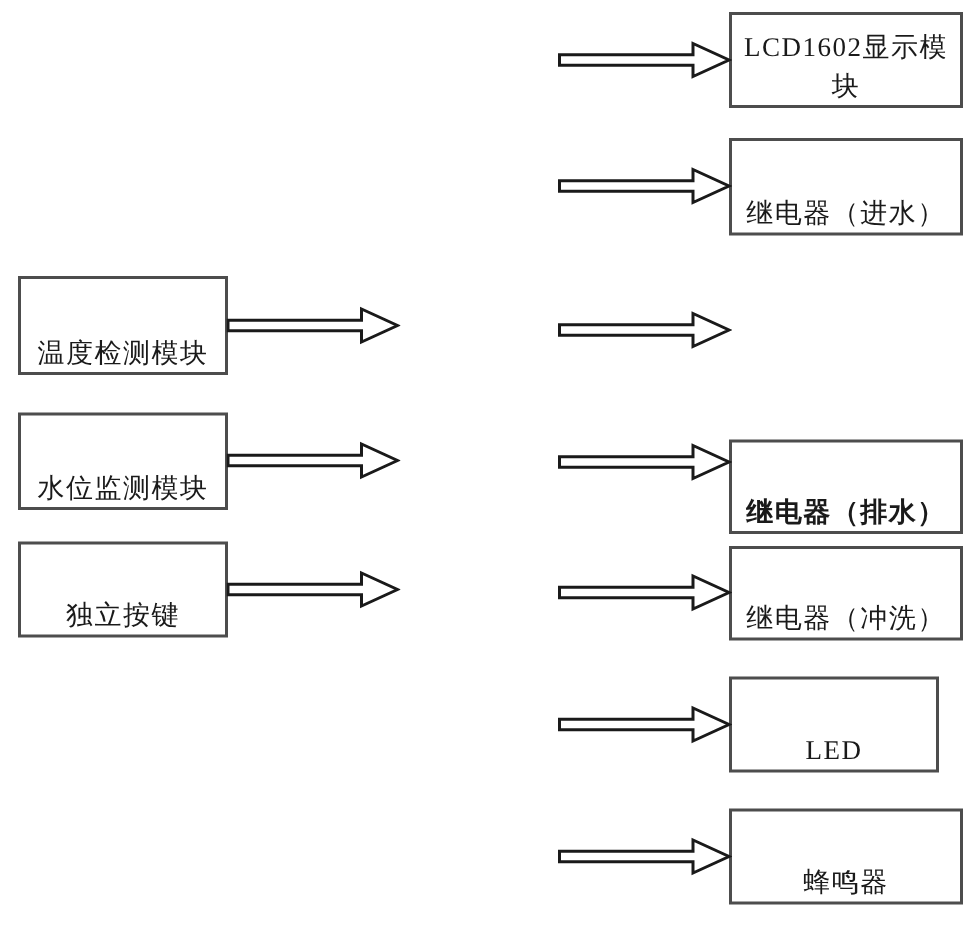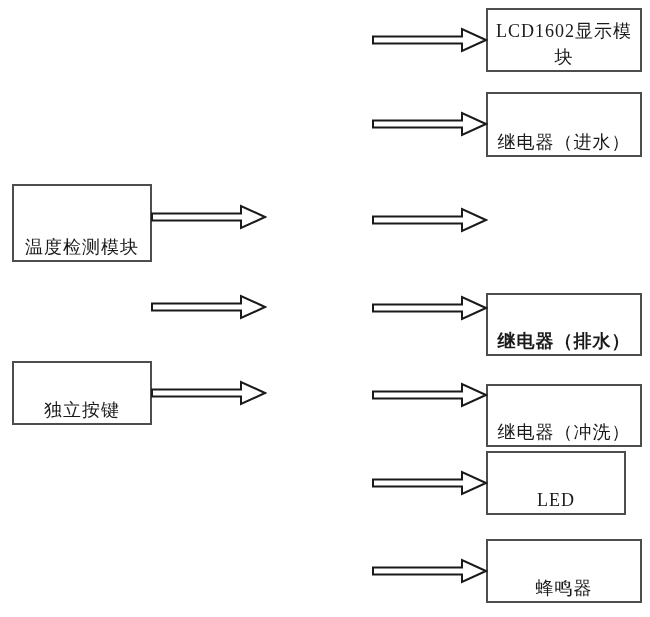--- a/index.html
+++ b/index.html
@@ -23,31 +23,31 @@
     background: #ffffff;
     display: flex;
     align-items: flex-end;
     justify-content: center;
     text-align: center;
     font-size: 18px;
     letter-spacing: 1px;
     line-height: 1.45;
   }
   
-  .box.in-temp  { left: 12px;  top: 184px; width: 140px; height: 78px; }
+  .box.in-temp  { left: 12px;  top: 184px; width: 140px; height: 66px; }
   .box.in-water { left: 12px;  top: 275px; width: 140px; height: 65px; }
   .box.in-keys  { left: 12px;  top: 361px; width: 140px; height: 64px; }
   
   .box.mcu      { left: 266px; top: 14px;  width: 107px; height: 583px; }
   
   .box.out-lcd    { left: 486px; top: 8px;   width: 156px; height: 64px; }
   .box.out-inlet  { left: 486px; top: 92px;  width: 156px; height: 65px; }
   .box.out-heat   { left: 486px; top: 189px; width: 156px; height: 63px; }
   .box.out-drain  { left: 486px; top: 293px; width: 156px; height: 63px; font-weight: bold; }
-  .box.out-rinse  { left: 486px; top: 384px; width: 156px; height: 63px; }
+  .box.out-rinse  { left: 486px; top: 364px; width: 156px; height: 63px; }
   .box.out-led    { left: 486px; top: 451px; width: 140px; height: 64px; }
   .box.out-buzzer { left: 486px; top: 539px; width: 156px; height: 64px; }
 
   .arrow {
     position: absolute;
     width: 116px;
     height: 26px;
   }
   .arrow svg { display: block; width: 100%; height: 100%; }
   
@@ -73,20 +73,23 @@
   <svg class="hidden-defs" xmlns="http://www.w3.org/2000/svg" aria-hidden="true">
     <defs>
       <symbol id="blockArrow" viewBox="0 0 116 26">
         <path d="M1,9.5 L90,9.5 L90,2 L114,13 L90,24 L90,16.5 L1,16.5 Z" fill="#ffffff" stroke="#1a1a1a" stroke-width="2" stroke-linejoin="miter"></path>
       </symbol>
     </defs>
   </svg>
 
   <div class="box in-temp">
     <span>温度检测模块</span>
+  </div>
+  <div class="box in-water">
+    <span>水位监测模块</span>
   </div>
   <div class="box in-keys">
     <span>独立按键</span>
   </div>
 
 
   <div class="box out-lcd">
     <span>LCD1602显示模块</span>
   </div>
   <div class="box out-inlet">

